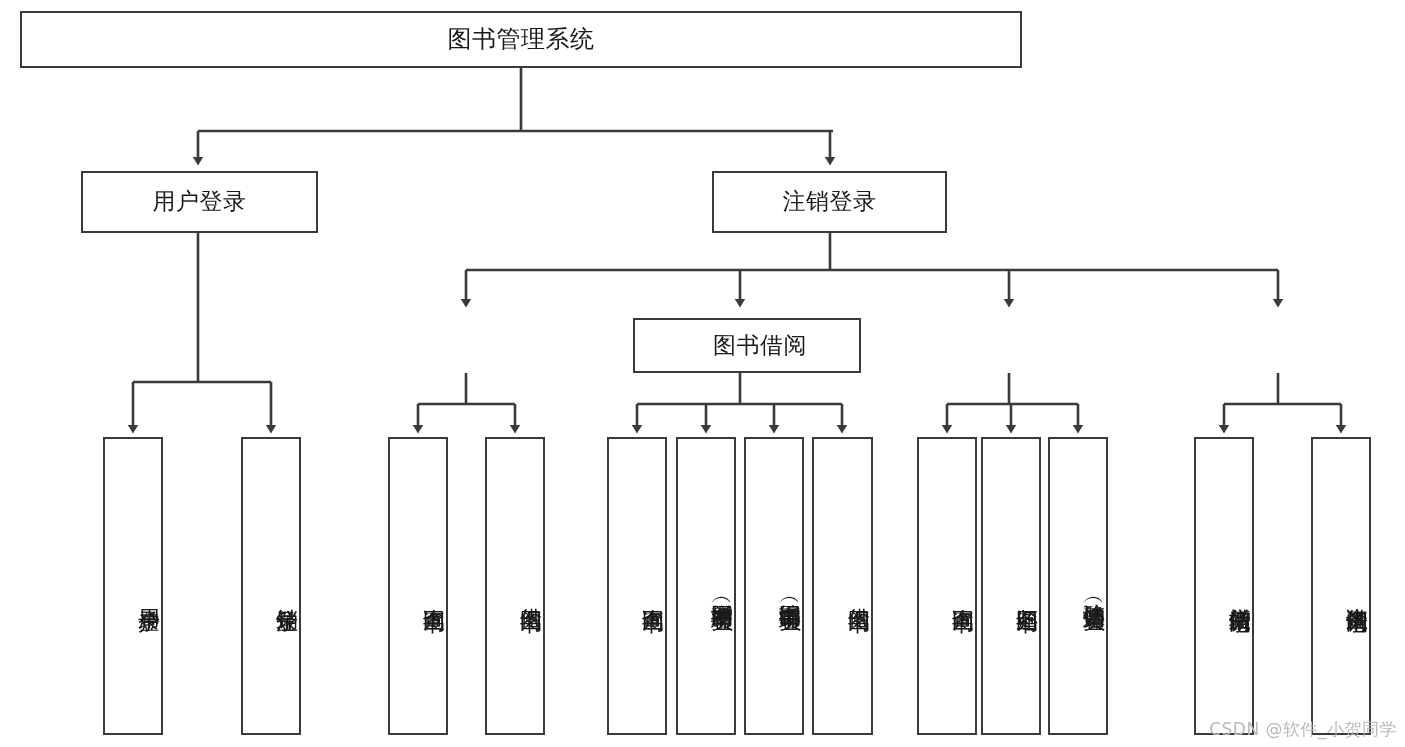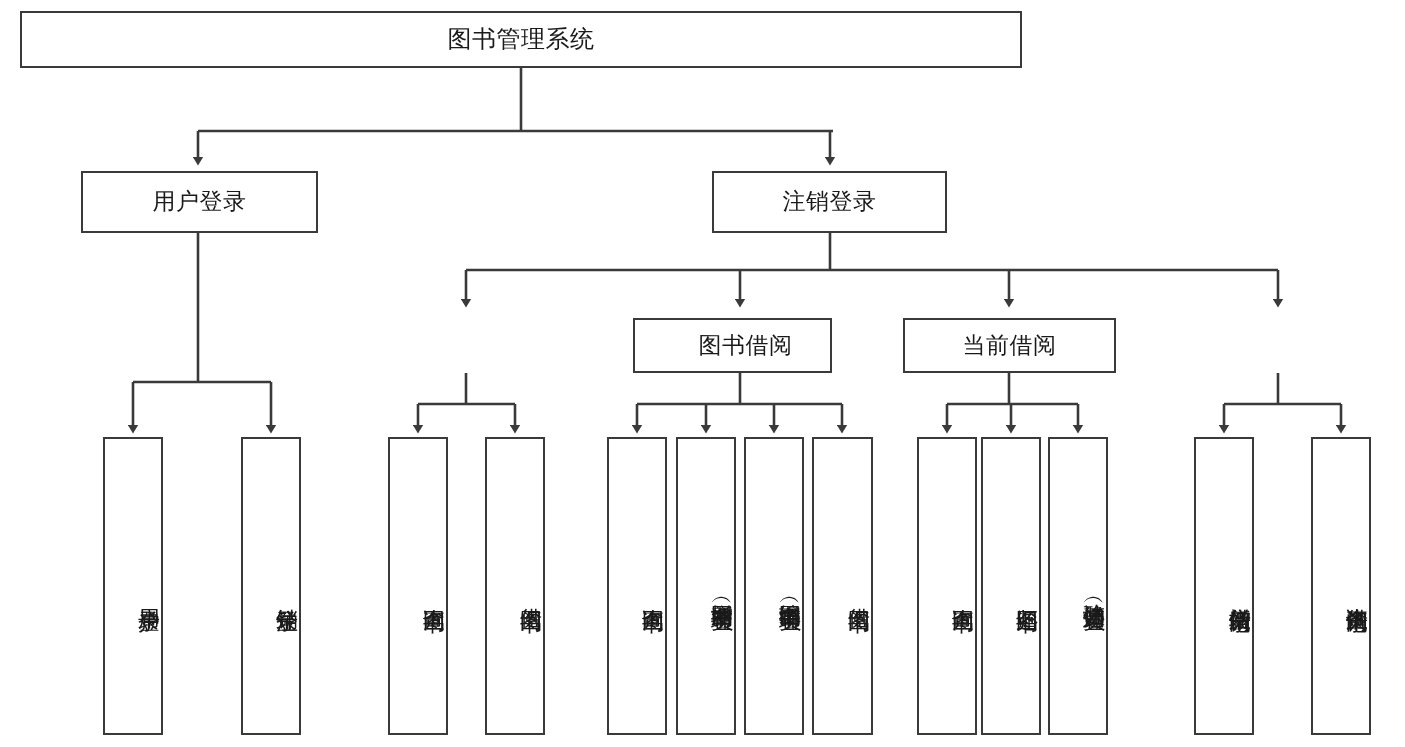--- a/index.html
+++ b/index.html
@@ -126,25 +126,22 @@
     <span>图书管理系统</span>
   </div>
 
   <div class="node horiz" style="left:81px; top:171px; width:237px; height:62px;">
     <span>用户登录</span>
   </div>
   <div class="node horiz" style="left:712px; top:171px; width:235px; height:62px;">
     <span>注销登录</span>
   </div>
 
-  <div class="node horiz" style="left:633px; top:318px; width:199px; height:55px;padding-left:26px;">
+  <div class="node horiz" style="left:633px; top:318px; width:228px; height:55px;padding-left:26px;">
     <span>图书借阅</span>
-  </div>
-  <div class="node horiz" style="left:903px; top:318px; width:213px; height:55px;">
-    <span>当前借阅</span>
   </div>
 
   <div class="node vert" style="left:103px; top:437px; width:60px; height:298px;">
     <span>用户登录</span>
   </div>
   <div class="node vert" style="left:241px; top:437px; width:60px; height:298px;">
     <span>注销登录</span>
   </div>
 
   <div class="node vert" style="left:388px; top:437px; width:60px; height:298px;">
@@ -177,14 +174,15 @@
     <span>确认归还（管理员）</span>
   </div>
 
   <div class="node vert" style="left:1194px; top:437px; width:60px; height:298px;">
     <span>新增借阅记录</span>
   </div>
   <div class="node vert" style="left:1311px; top:437px; width:60px; height:298px;">
     <span>查询借阅记录</span>
   </div>
 
+  <div class="watermark">CSDN @软件_小贺同学</div>
 
 </div>
 
 </body></html>

